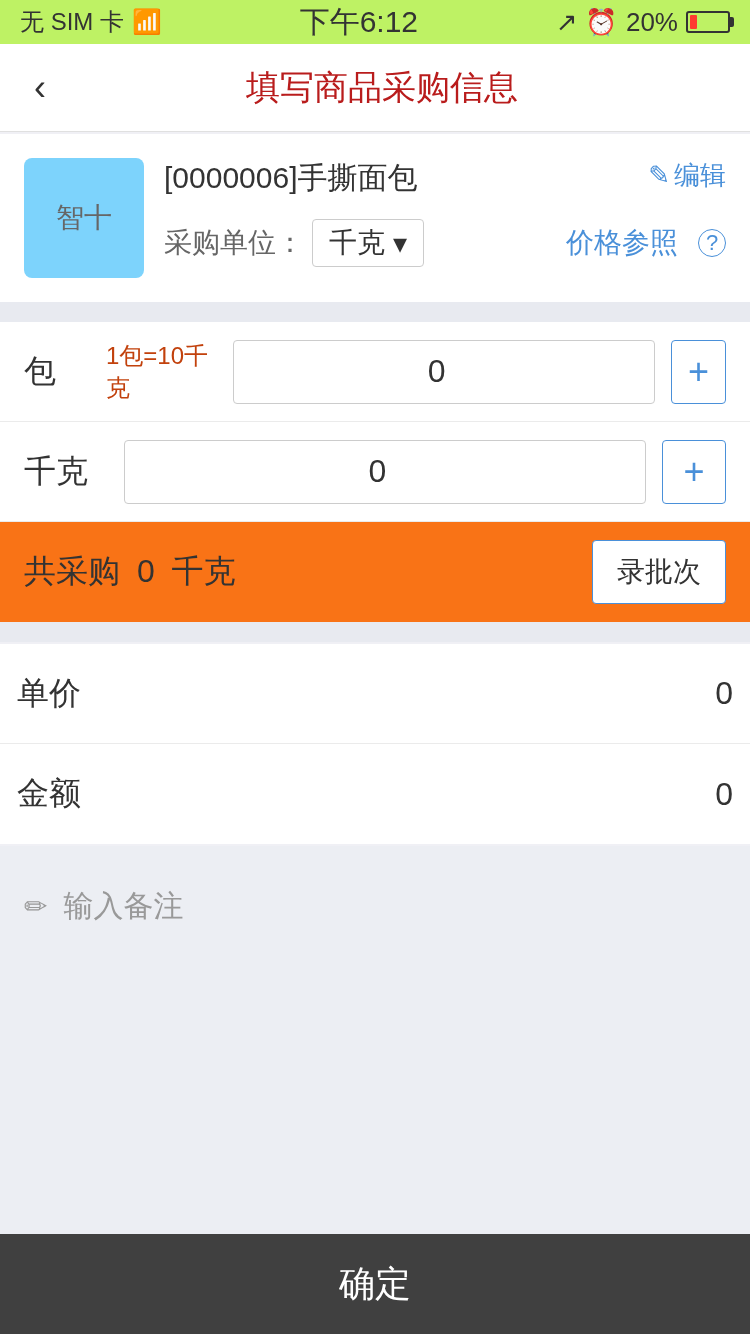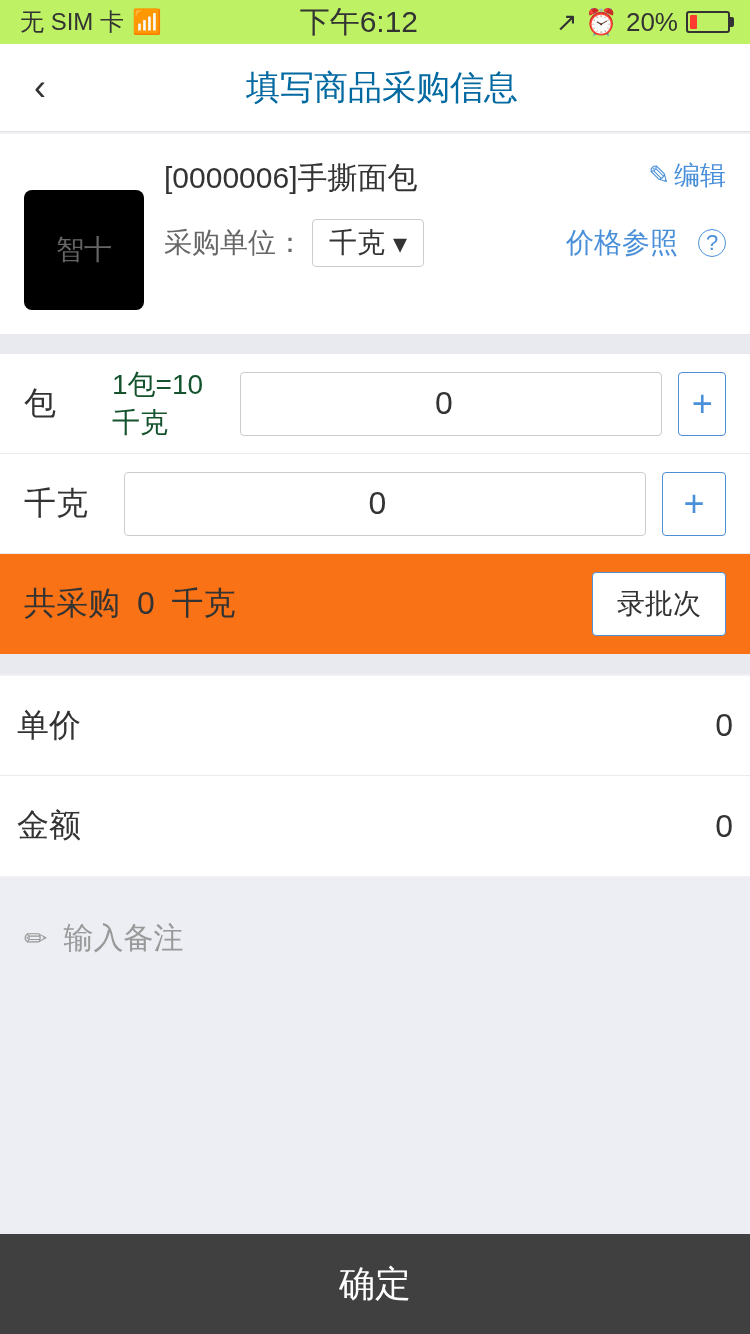--- a/index.html
+++ b/index.html
@@ -52,39 +52,39 @@
       justify-content: center;
       position: relative;
       border-bottom: 1px solid #e0e0e0;
     }
     .nav-back {
       position: absolute; left: 24px;
       font-size: 36px; color: #333; cursor: pointer;
       padding: 10px;
     }
     .nav-title {
-      font-size: 34px; font-weight: 500; color: #0369a1; margin-left: 14px;
+      font-size: 34px; font-weight: 500; color: #b91c1c; margin-left: 14px;
     }
 
     
     .product-card {
       background: #fff;
       margin-top: 2px;
       padding: 24px;
       display: flex;
       align-items: flex-start;
       gap: 20px;
     }
     .product-image {
       width: 120px; height: 120px;
-      background: #000000;
+      background: #7dd3fc;
       border-radius: 8px;
       display: flex; align-items: center; justify-content: center;
       flex-shrink: 0;
-      font-size: 28px; color: #666; margin-top: 32px;
+      font-size: 28px; color: #666;
     }
     .product-info { flex: 1; }
     .product-header {
       display: flex; justify-content: space-between; align-items: flex-start;
     }
     .product-name { font-size: 30px; color: #333; font-weight: 500; flex: 1; }
     .edit-btn {
       color: #4a90d9; font-size: 26px; display: flex; align-items: center; gap: 4px;
       cursor: pointer;
     }
@@ -108,21 +108,21 @@
 
     
     .input-section { background: #fff; }
     .input-row {
       display: flex; align-items: center;
       padding: 0 24px;
       height: 100px;
       border-bottom: 1px solid #ebebeb;
     }
     .input-label { font-size: 32px; color: #333; min-width: 80px; }
-    .input-sublabel { font-size: 28px; color: #14532d; margin-left: 8px; }
+    .input-sublabel { font-size: 24px; color: #c2410c; margin-left: 2px; }
     .input-field {
       flex: 1;
       border: 1px solid #ccc;
       border-radius: 4px;
       height: 64px;
       text-align: center;
       font-size: 32px;
       color: #333;
       margin-left: 20px;
     }

